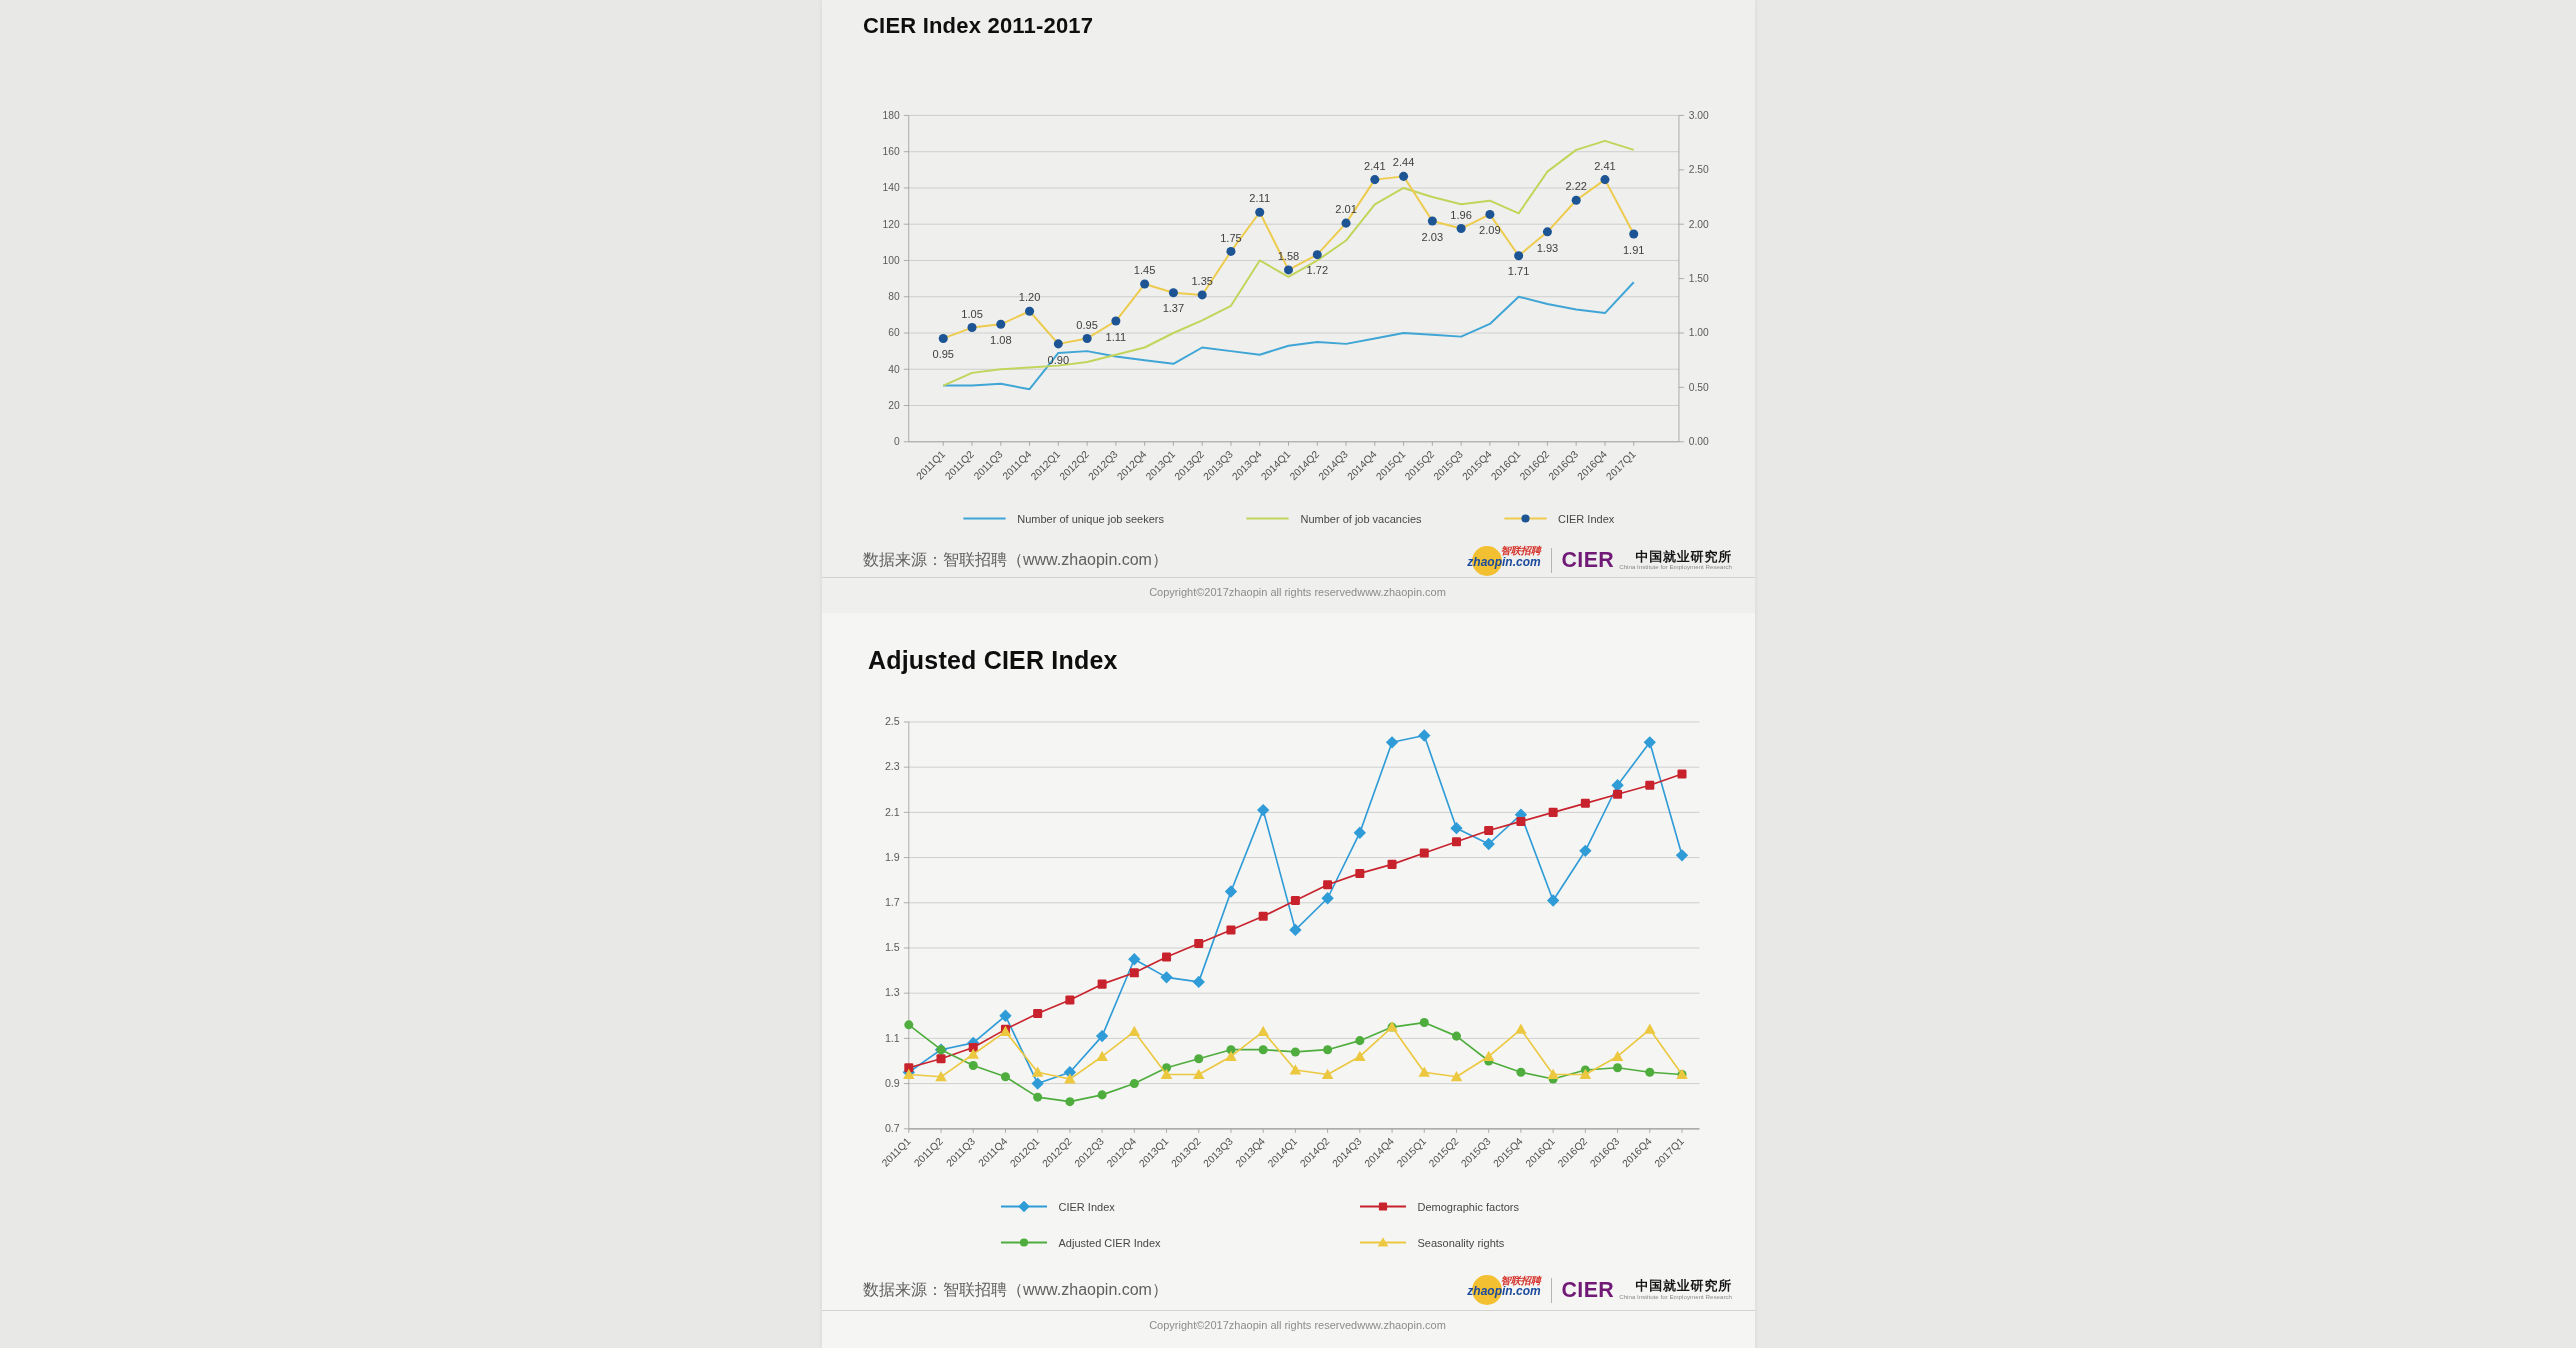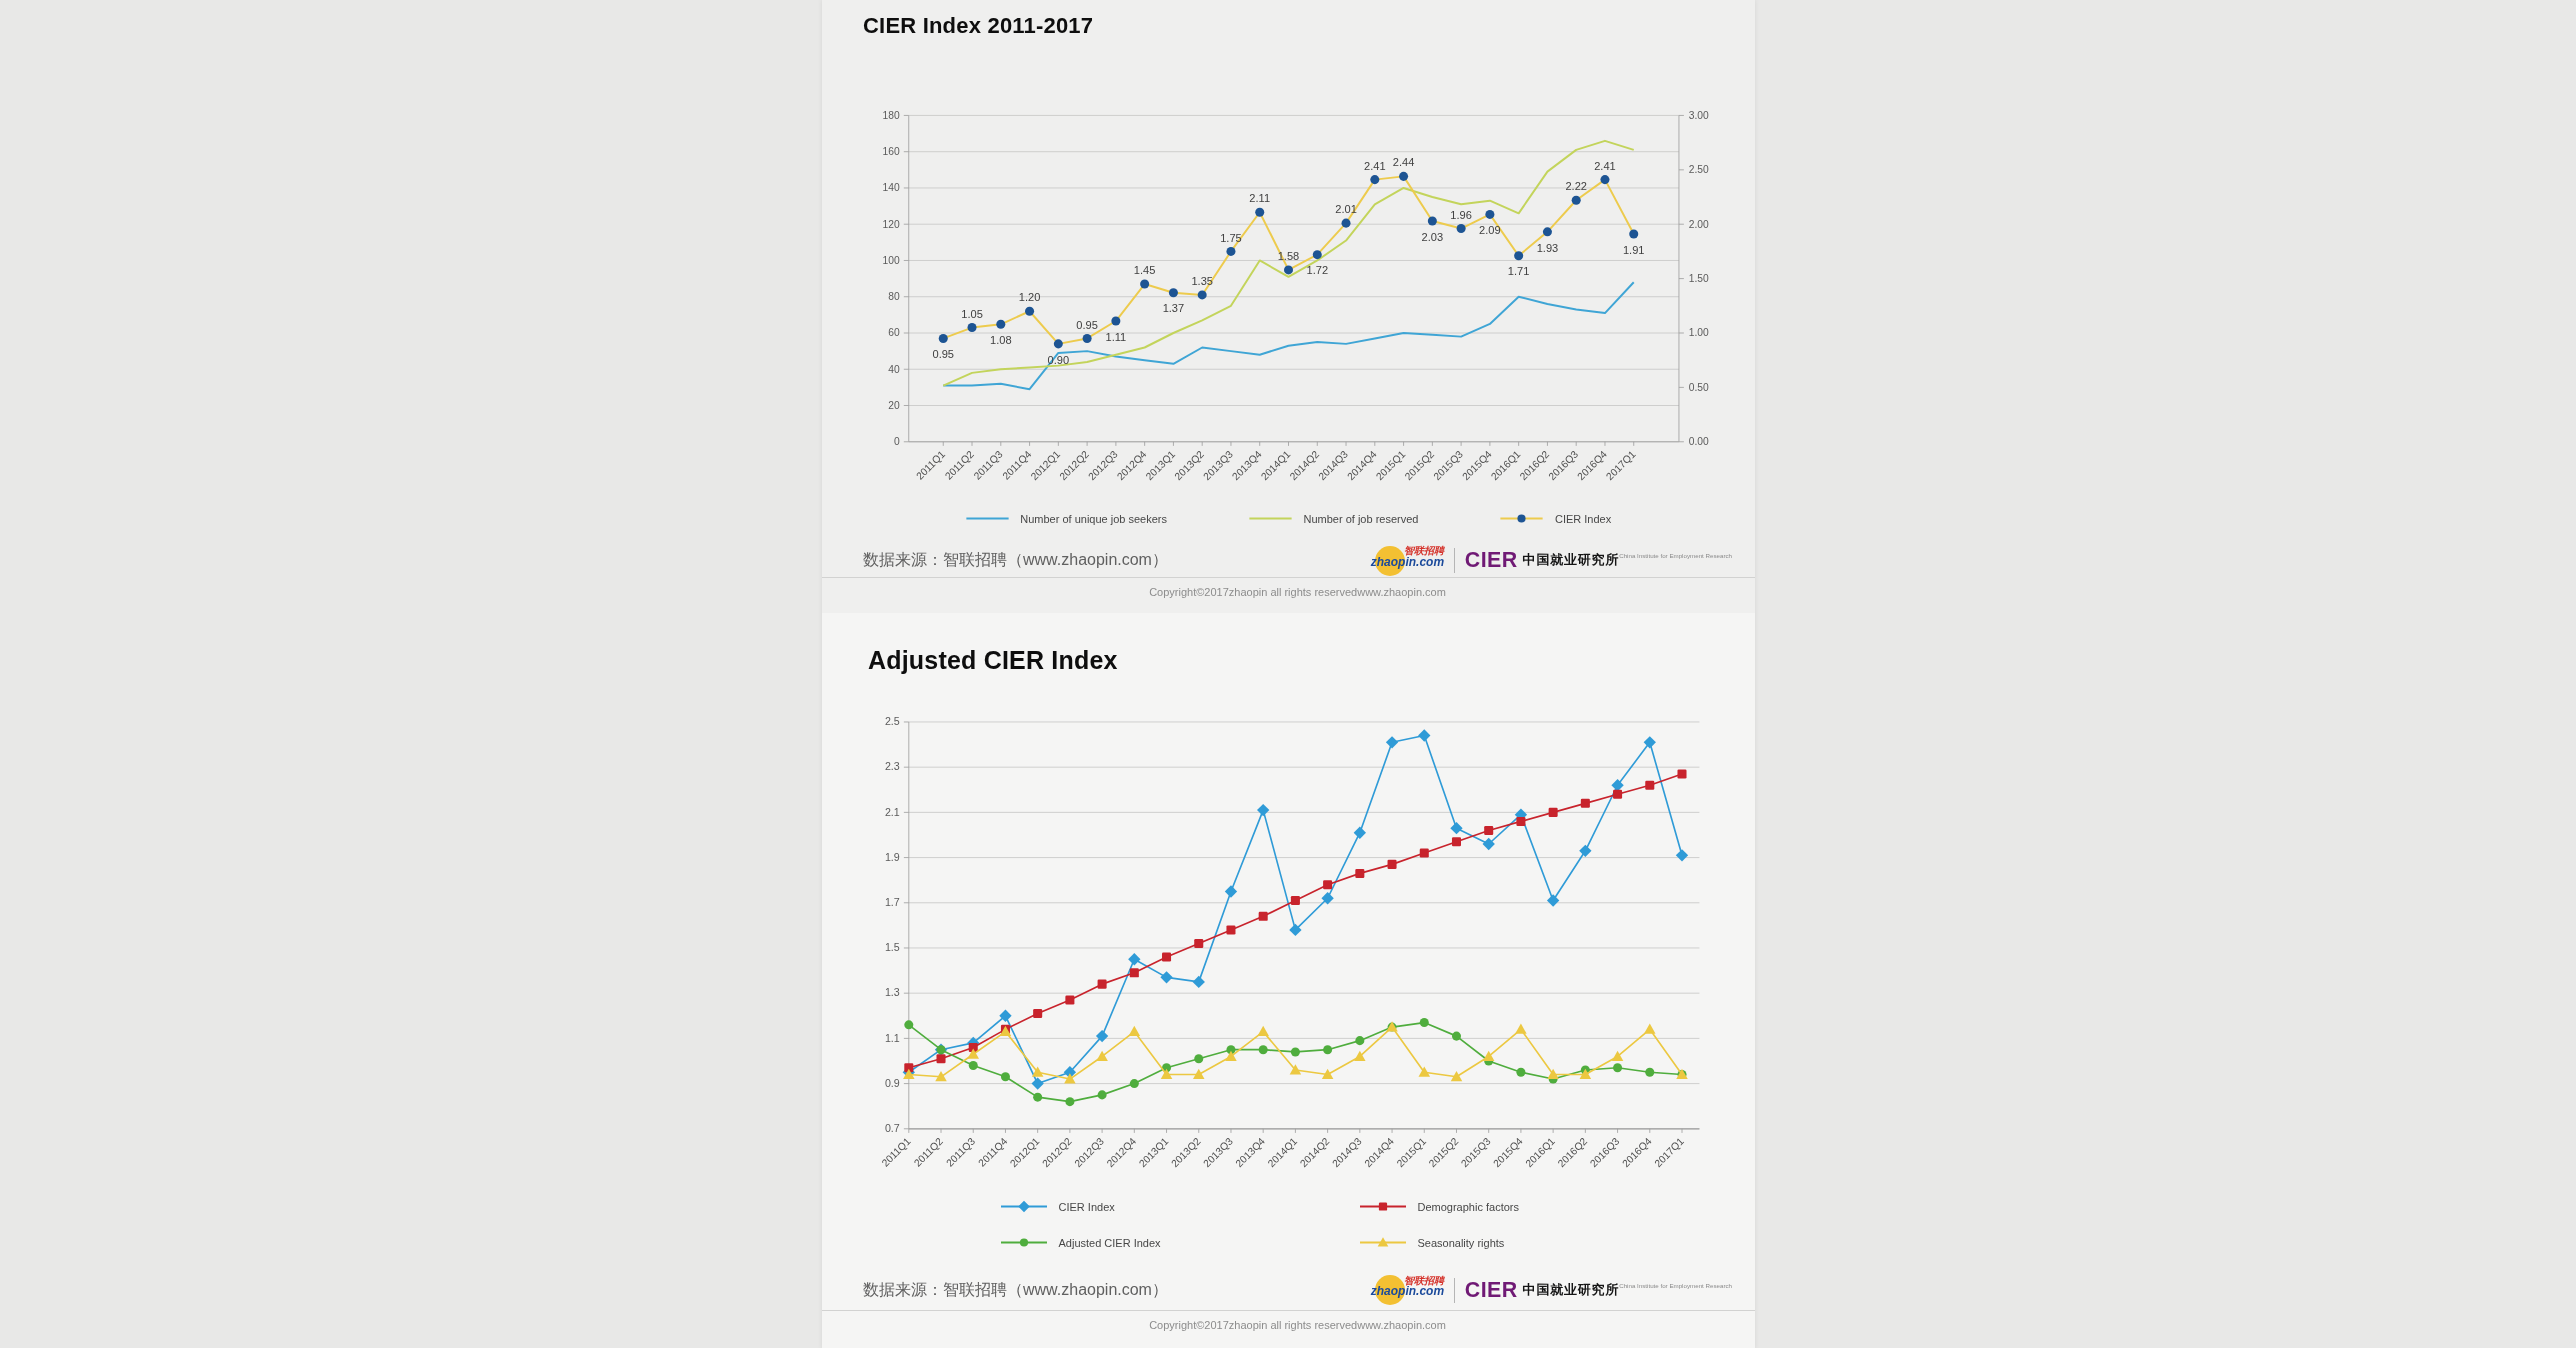--- a/index.html
+++ b/index.html
@@ -32,21 +32,21 @@
   .source-note { font-size:16px; color:#606060; }
 
   .brand { display:flex; align-items:center; gap:10px; }
   .zp-logo { position:relative; width:92px; height:33px; }
   .zp-circle { position:absolute; left:23px; top:1.6px; width:30px; height:30px; border-radius:50%; background:#f3c032; }
   .zp-cn { position:absolute; right:0px; top:0px; font-size:10px; font-weight:bold; font-style:italic; color:#d5342c; }
   .zp-url { position:absolute; right:0px; top:10.7px; font-size:12px; font-weight:bold; font-style:italic; color:#1b4a9b; }
   .brand-divider { width:0.8px; height:25px; background:#b5b5b5; }
   .cier-logo { display:flex; align-items:center; gap:5px; }
   .cier-word { font-size:21.4px; font-weight:bold; color:#701a75; letter-spacing:0.4px; }
-  .cier-right { display:flex; flex-direction:row; line-height:1.1; }
+  .cier-right { display:flex; flex-direction:column; line-height:1.1;align-items:flex-end; }
   .cier-cn { font-family:"Liberation Serif", serif; font-size:13px; font-weight:bold; color:#151515; letter-spacing:0.8px; }
   .cier-en { font-size:6.2px; color:#8a8a8a; }
 
   .divider { position:absolute; left:0; width:100%; height:0.8px; background:#d2d2d1; }
   .divider-top { top:577px; }
   .divider-bottom { top:697px; }
 
   .copyright-row { position:absolute; left:0; width:100%; padding:0 23px 0 41px; display:flex; justify-content:center; }
   .copyright-row-top { top:586px; }
   .copyright-row-bottom { top:706px; }
@@ -217,21 +217,21 @@
         <div class="legend-item">
           <svg class="lg-swatch" width="43" height="13" viewBox="0 0 52 16">
               <line x1="0" y1="8" x2="52" y2="8" stroke="#3fa5d5" stroke-width="2.6"></line>
             </svg>
           <span class="legend-label">Number of unique job seekers</span>
         </div>
         <div class="legend-item">
           <svg class="lg-swatch" width="43" height="13" viewBox="0 0 52 16">
               <line x1="0" y1="8" x2="52" y2="8" stroke="#c3d45b" stroke-width="2.6"></line>
             </svg>
-          <span class="legend-label">Number of job reserved</span>
+          <span class="legend-label">Number of job vacancies</span>
         </div>
         <div class="legend-item">
           <svg class="lg-swatch" width="43" height="13" viewBox="0 0 52 16">
               <line x1="0" y1="8" x2="52" y2="8" stroke="#edcb4d" stroke-width="2.6"></line>
               <circle cx="26" cy="8" r="5" fill="#1d5493"></circle>
             </svg>
           <span class="legend-label">CIER Index</span>
         </div>
       </div>
 

